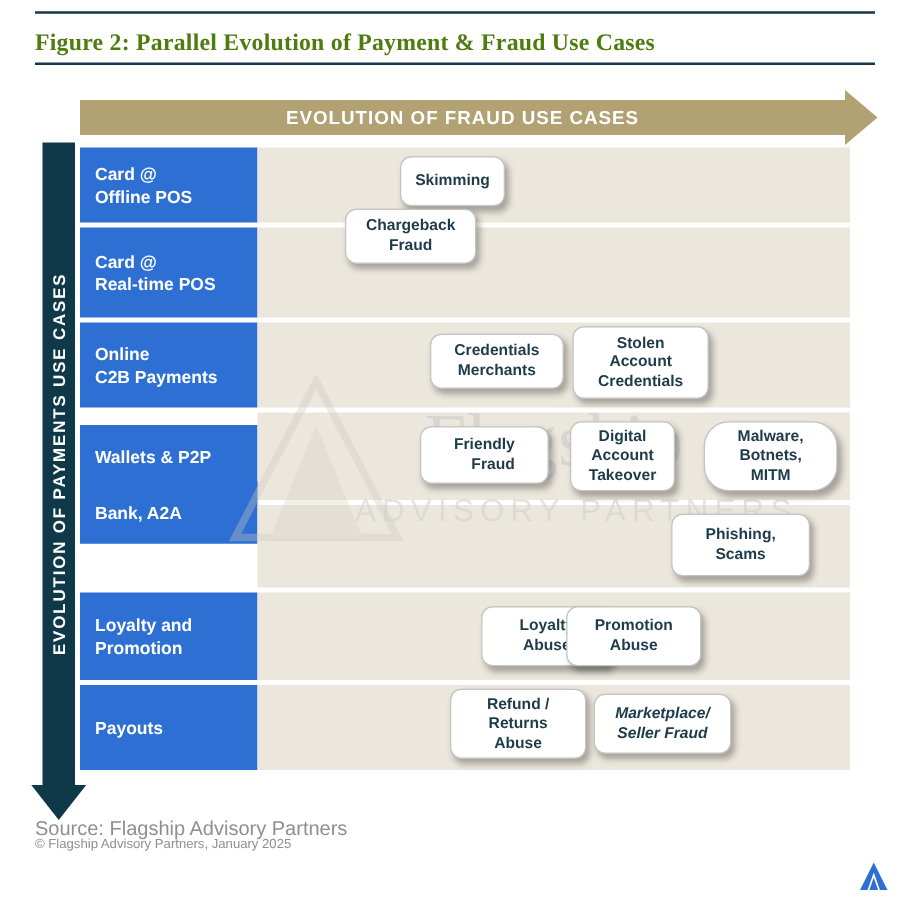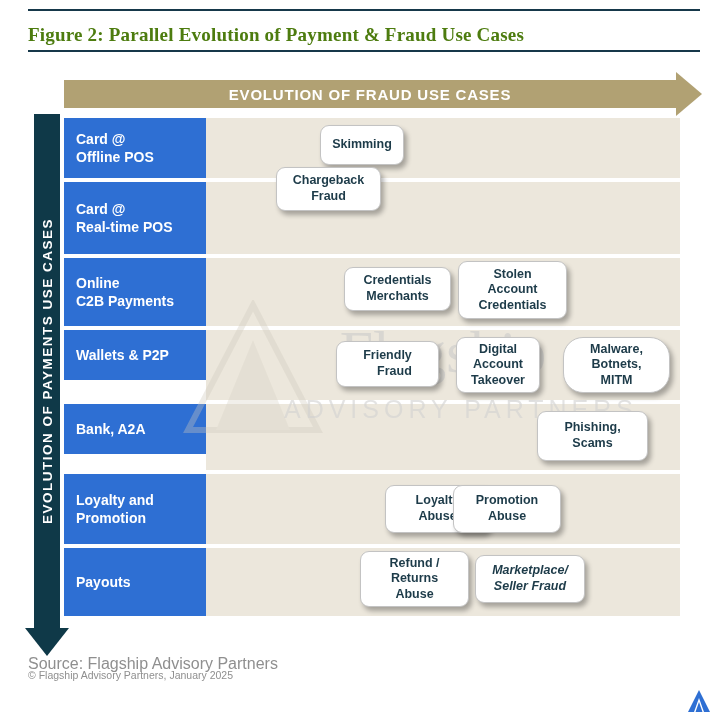--- a/index.html
+++ b/index.html
@@ -86,24 +86,24 @@
   <div class="row-track" style="top:118px;height:60px;"></div>
 
   <div class="row-label" style="top:182px;height:72px;">Card @
 Real-time POS</div>
   <div class="row-track" style="top:182px;height:72px;"></div>
 
   <div class="row-label" style="top:258px;height:68px;">Online
 C2B Payments</div>
   <div class="row-track" style="top:258px;height:68px;"></div>
 
-  <div class="row-label" style="top:330px;height:50px;">Wallets &amp; P2P</div>
+  <div class="row-label" style="top:340px;height:50px;">Wallets &amp; P2P</div>
   <div class="row-track" style="top:330px;height:70px;"></div>
 
-  <div class="row-label" style="top:404px;height:50px;">Bank, A2A</div>
+  <div class="row-label" style="top:385px;height:50px;">Bank, A2A</div>
   <div class="row-track" style="top:404px;height:66px;"></div>
 
   <div class="row-label" style="top:474px;height:70px;">Loyalty and
 Promotion</div>
   <div class="row-track" style="top:474px;height:70px;"></div>
 
   <div class="row-label" style="top:548px;height:68px;">Payouts</div>
   <div class="row-track" style="top:548px;height:68px;"></div>
 
   <div class="fraud-box" style="left:320px;top:125px;width:84px;height:40px;">Skimming</div>

